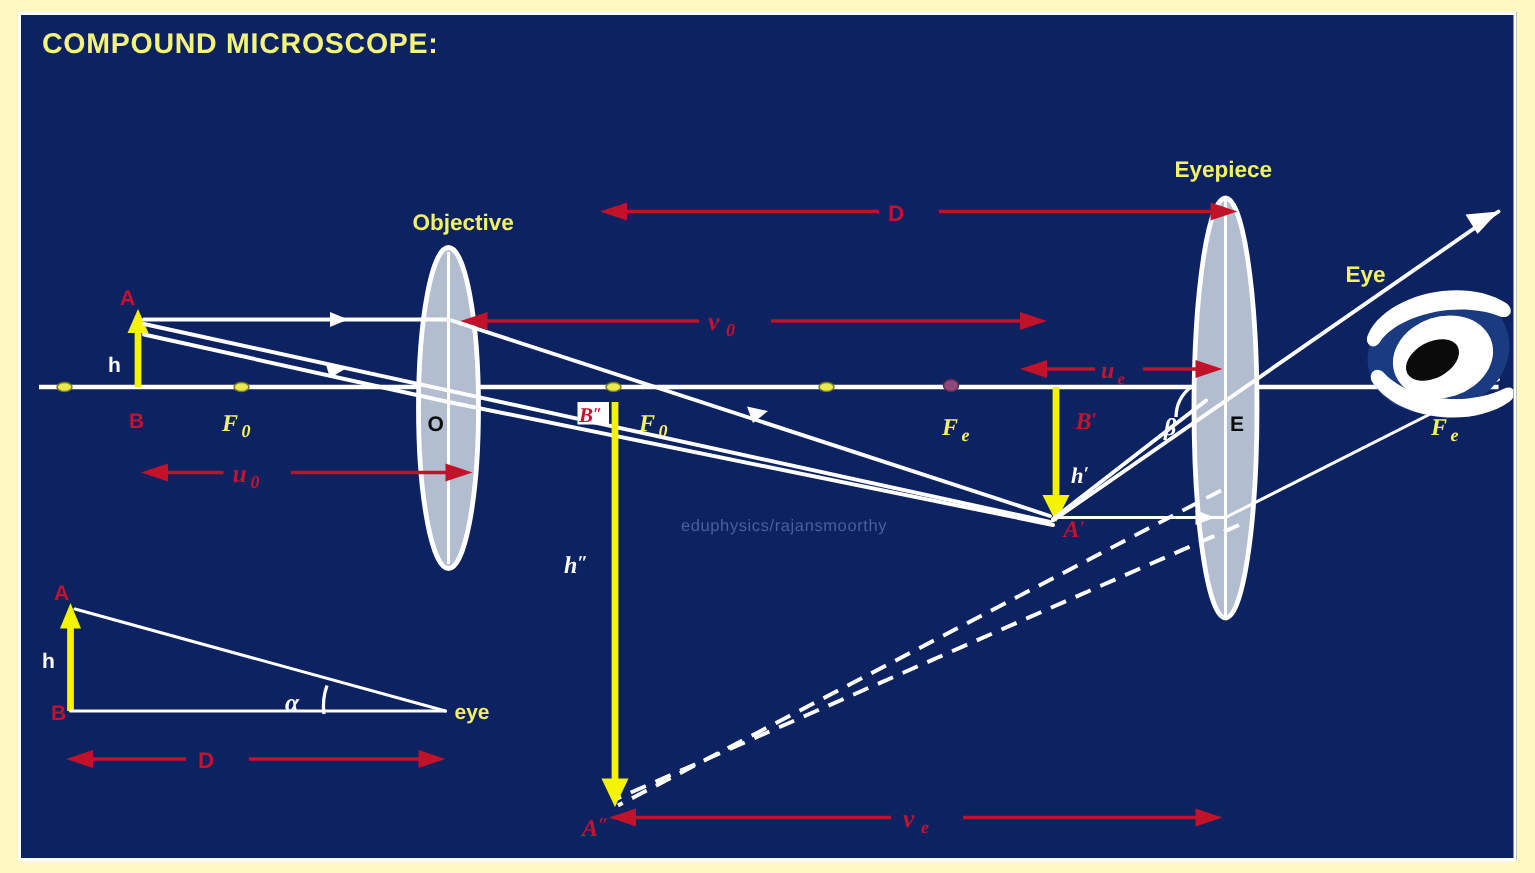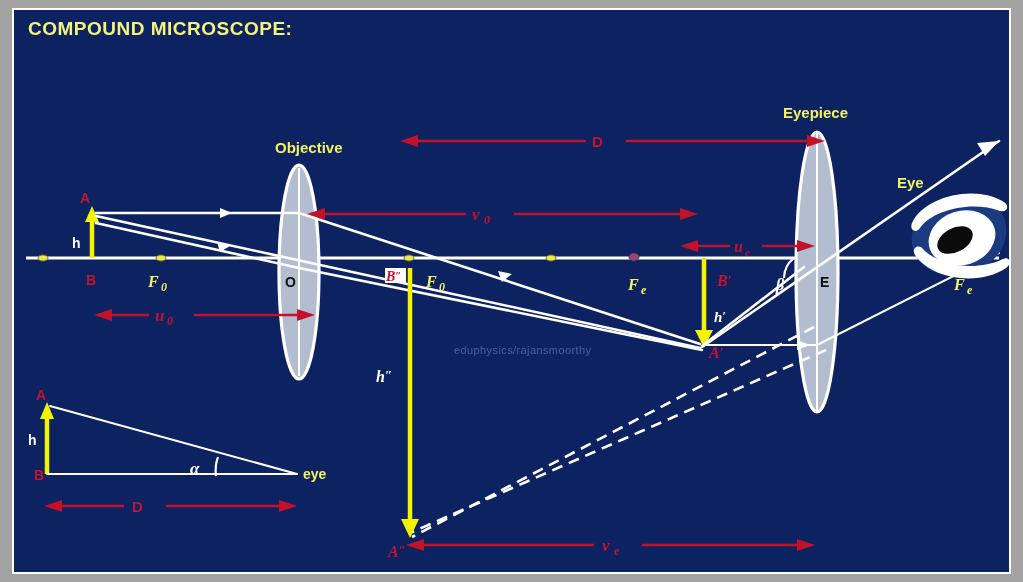--- a/index.html
+++ b/index.html
@@ -1,21 +1,21 @@
 <!DOCTYPE html>
 <html><head>
 <meta charset="utf-8">
 <title>Compound Microscope Ray Diagram</title>
 <style>
   html,body{margin:0;padding:0;background:#0d2260;}
   body{font-family:"Liberation Sans", sans-serif;}
   #frame{
     position:relative;
     width:1023px;height:582px;
-    background:#a3a3a3;
+    background:#fef9c3;
     box-sizing:border-box;
     overflow:hidden;
     text-decoration:underline;
   }
   #innerborder{
     position:absolute;
     left:12px;top:8px;right:12px;bottom:8px;
     border:2px solid #ffffff;
     box-sizing:border-box;
     background:#0d2260;

